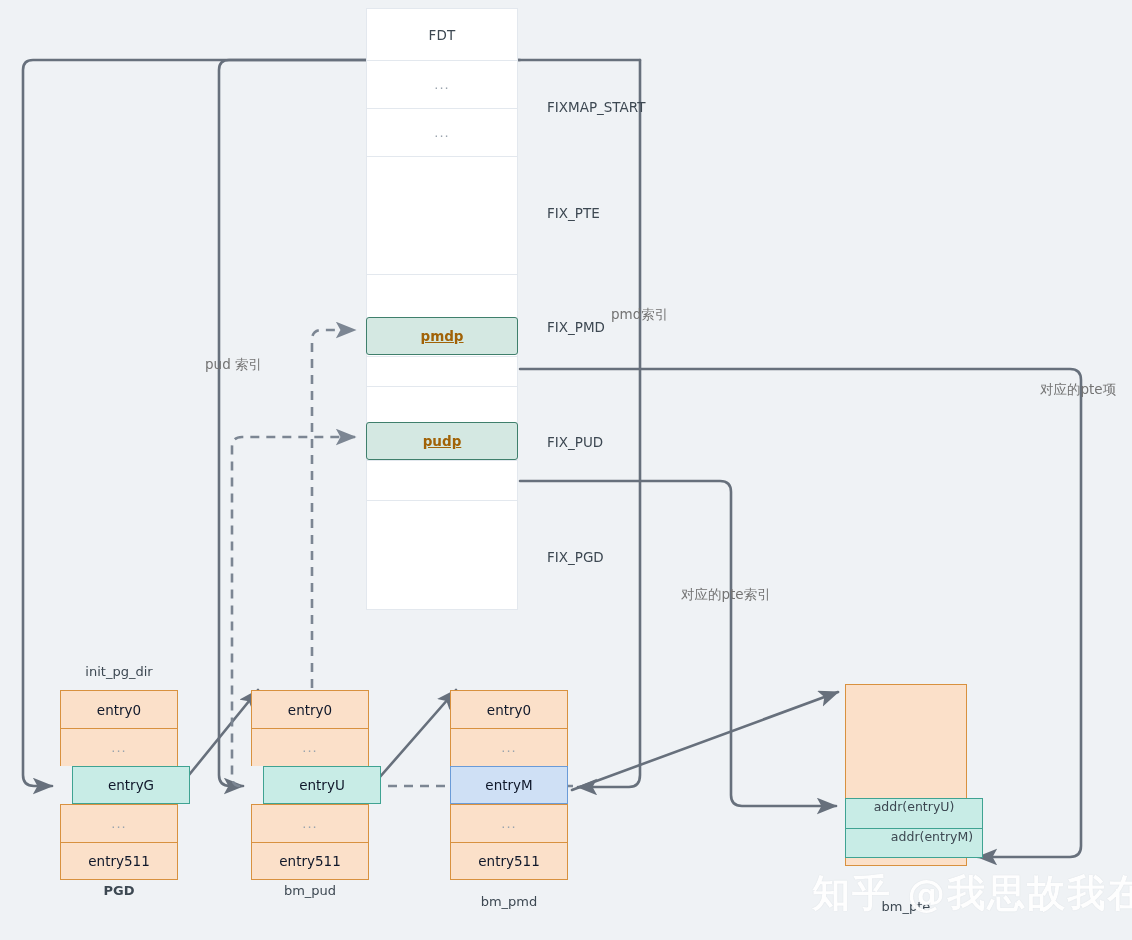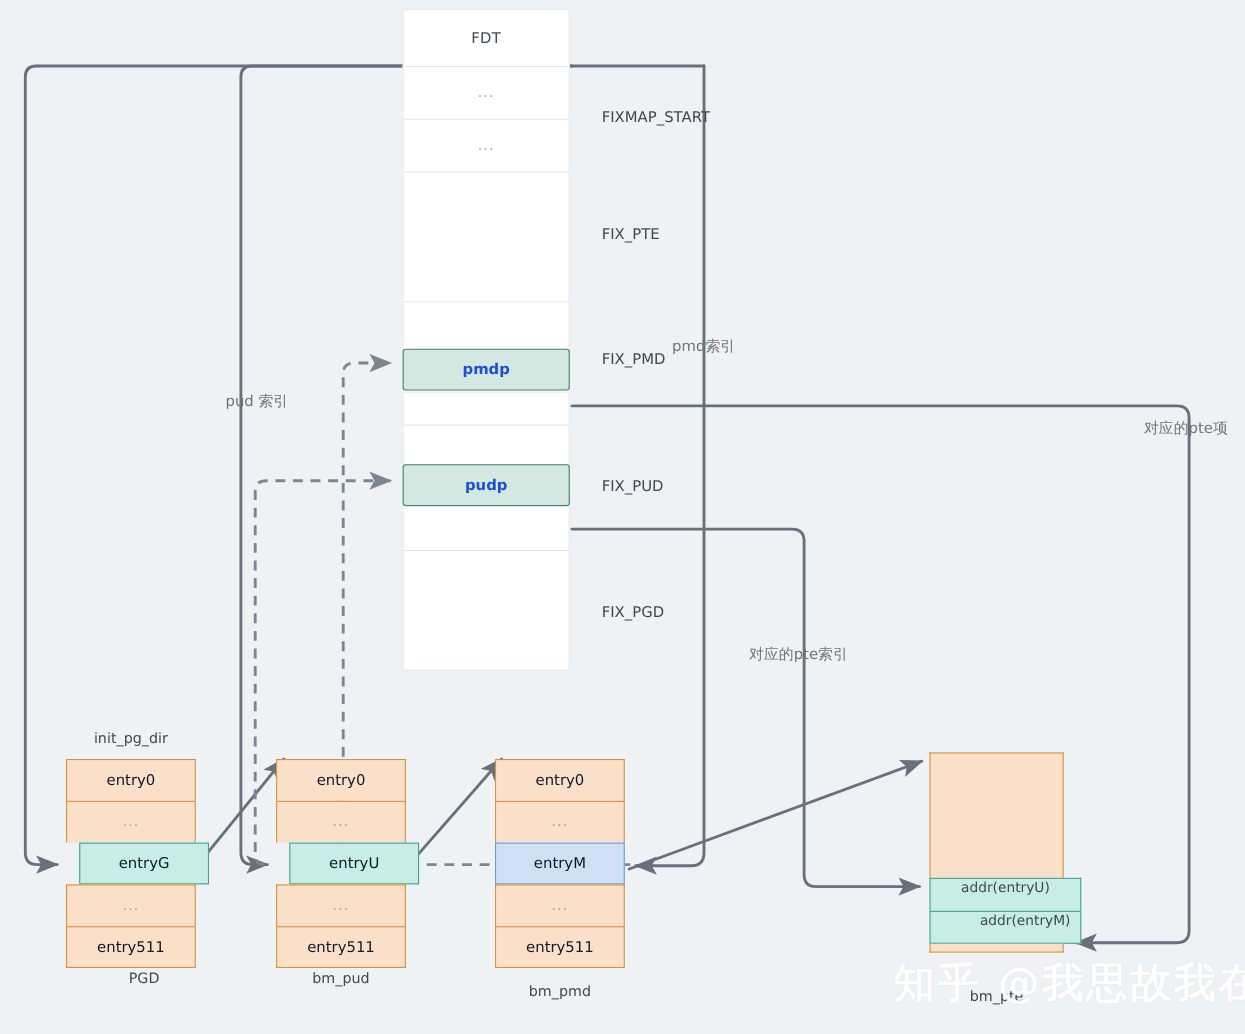--- a/index.html
+++ b/index.html
@@ -21,21 +21,21 @@
     display:flex;align-items:center;justify-content:center;
     font-size:13.5px;color:#3d4852;letter-spacing:.2px;
   }
   .fixrow.last{border-bottom:1px solid #e3e8ee;}
   .fixrow .dots{color:#9aa4ae;font-size:13px;letter-spacing:1px;}
 
   .ptrbox{
     position:absolute;left:366px;width:152px;height:38px;box-sizing:border-box;
     background:#d4e8e2;border:1.6px solid #3f7f6c;border-radius:3px;
     display:flex;align-items:center;justify-content:center;
-    font-size:13.5px;color:#1d4ed8;font-weight:600;
+    font-size:13.5px;color:#a16207;font-weight:600;text-decoration:underline;
   }
 
   .fixlabel{
     position:absolute;font-size:13.5px;color:#3d4852;white-space:nowrap;
   }
 
   
   .ptable{position:absolute;width:118px;}
   .ptable .cell{
     box-sizing:border-box;width:118px;height:38px;
@@ -204,21 +204,21 @@
         <span>entryM</span>
       </div>
       <div class="cell dots">
         <span>...</span>
       </div>
       <div class="cell last">
         <span>entry511</span>
       </div>
     </div>
 
-  <div class="tname" style="left:72px;top:883px;width:118px;">PGD</div>
+  <div class="tname" style="left:60px;top:883px;width:118px;font-weight:bold;">PGD</div>
   <div class="tname" style="left:251px;top:883px;width:118px;">bm_pud</div>
   <div class="tname" style="left:450px;top:894px;width:118px;">bm_pmd</div>
 
   <div class="ptebox">
     <div class="blank"></div>
     <div class="g">
       <span>addr(entryU)</span>
     </div>
     <div class="g second">
       <span>addr(entryM)</span>

